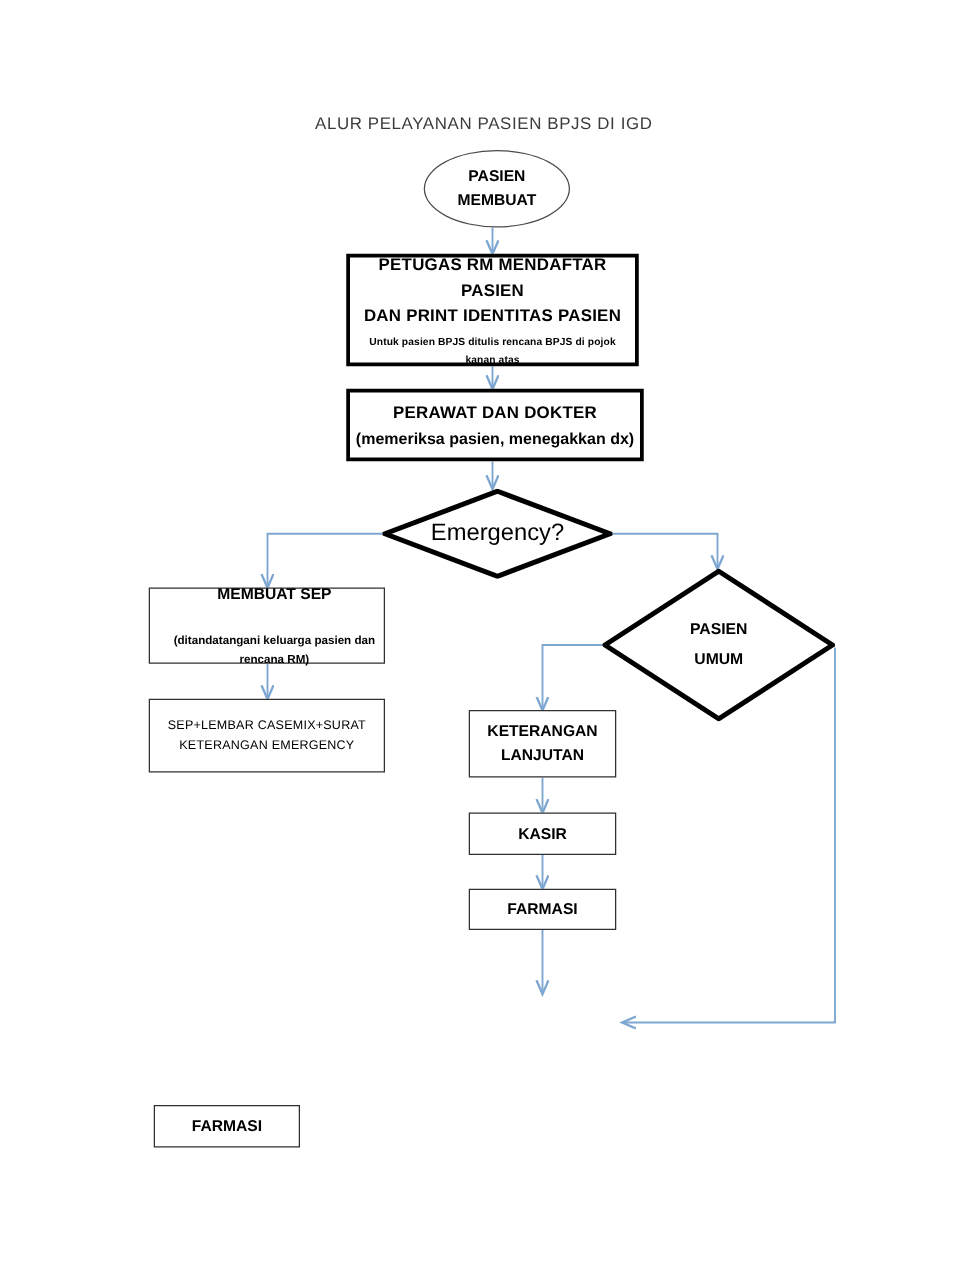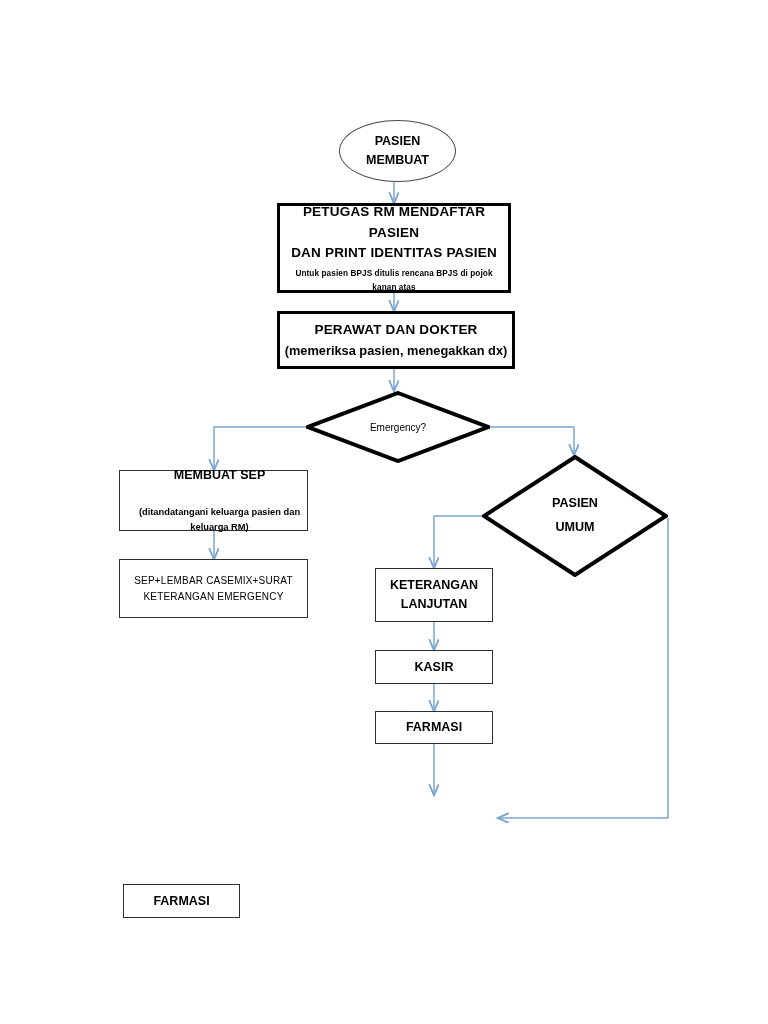--- a/index.html
+++ b/index.html
@@ -88,21 +88,21 @@
   }
   .ln-diamond {
     font-weight: bold;
     font-size: 12.6px;
     line-height: 1.9;
     position: relative;
     z-index: 3;
   }
   .ln-emergency {
     font-weight: normal;
-    font-size: 10px;
+    font-size: 19px;
     position: relative;
     z-index: 3;
   }
   .diamond-wrap {
     position: absolute;
     display: flex;
     align-items: center;
     justify-content: center;
     text-align: center;
     color: #000;
@@ -113,20 +113,21 @@
     width: 100%;
     height: 100%;
     z-index: 1;
   }
 </style>
 </head>
 <body>
 
 <div id="page">
 
+  <div class="title" style="left:252px; top:91px;">ALUR PELAYANAN PASIEN BPJS DI IGD</div>
 
   <svg id="svg-connectors" viewBox="0 0 768 1024" xmlns="http://www.w3.org/2000/svg">
     <defs>
       <marker id="arw" markerWidth="9" markerHeight="9" refX="7.2" refY="3.2" orient="auto" markerUnits="strokeWidth">
         <path d="M0,0 L7.4,3.2 L0,6.4" fill="none" stroke="#7da7d0" stroke-width="1.25"></path>
       </marker>
     </defs>
     <g fill="none" stroke="#7da7d0" stroke-width="1.5" marker-end="url(#arw)">
 
       <path d="M394,182 L394,203"></path>
@@ -173,21 +174,21 @@
   <div class="diamond-wrap" style="left:306px; top:391px; width:184px; height:72px;">
     <svg class="diamond-shape" viewBox="0 0 184 72" preserveAspectRatio="none">
       <polygon points="92,2 182,36 92,70 2,36" fill="#ffffff" stroke="#000000" stroke-width="4"></polygon>
     </svg>
     <div class="ln-emergency">Emergency?</div>
   </div>
 
   <div class="node box-thin" style="left:119px; top:470px; width:189px; height:61px;padding-left:12px;">
     <div class="ln-bold-sm">MEMBUAT SEP</div>
     <div class="ln-small-paren" style="margin-top:20px;">(ditandatangani keluarga pasien dan</div>
-    <div class="ln-small-paren">keluarga RM)</div>
+    <div class="ln-small-paren">rencana RM)</div>
   </div>
 
   <div class="node box-thin" style="left:119px; top:559px; width:189px; height:59px;">
     <div class="ln-arial">SEP+LEMBAR CASEMIX+SURAT</div>
     <div class="ln-arial">KETERANGAN EMERGENCY</div>
   </div>
 
   <div class="diamond-wrap" style="left:482px; top:455px; width:186px; height:122px;">
     <svg class="diamond-shape" viewBox="0 0 186 122" preserveAspectRatio="none">
       <polygon points="93,2 184,61 93,120 2,61" fill="#ffffff" stroke="#000000" stroke-width="4"></polygon>

